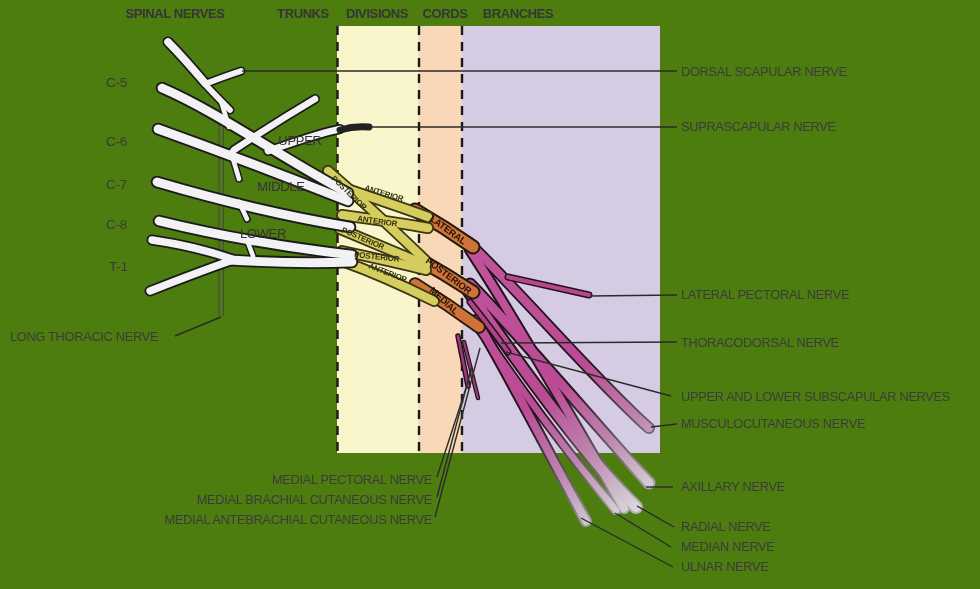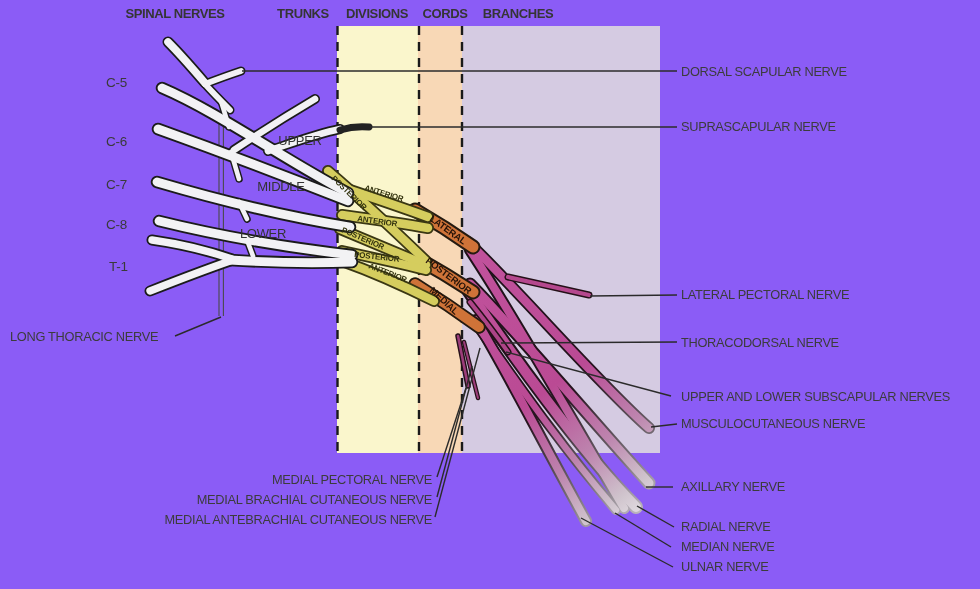--- a/index.html
+++ b/index.html
@@ -1,16 +1,16 @@
 <!DOCTYPE html>
 <html><head>
 <meta charset="utf-8">
 <style>
   html,body{margin:0;padding:0;background:#ffffff;}
-  .stage{position:relative;width:980px;height:589px;background:#8b5cf6;overflow:hidden;
+  .stage{position:relative;width:980px;height:589px;background:#4d7c0f;overflow:hidden;
          font-family:"Liberation Sans",sans-serif;}
   svg{display:block}
   text{font-family:"Liberation Sans",sans-serif;}
   .hdr{font-size:13px;font-weight:700;fill:#353535;letter-spacing:-0.4px;}
   .lvl{font-size:13.5px;font-weight:400;fill:#3a3a3a;letter-spacing:-0.2px;}
   .trk{font-size:13px;font-weight:400;fill:#333333;letter-spacing:-0.3px;}
   .lbl{font-size:12.8px;font-weight:400;fill:#3c3c3c;letter-spacing:-0.3px;}
   .div-lbl{font-size:8px;font-weight:700;fill:#33330e;letter-spacing:-0.2px;}
   .cord-lbl{font-size:9.5px;font-weight:700;fill:#241208;letter-spacing:-0.2px;}
 </style>

